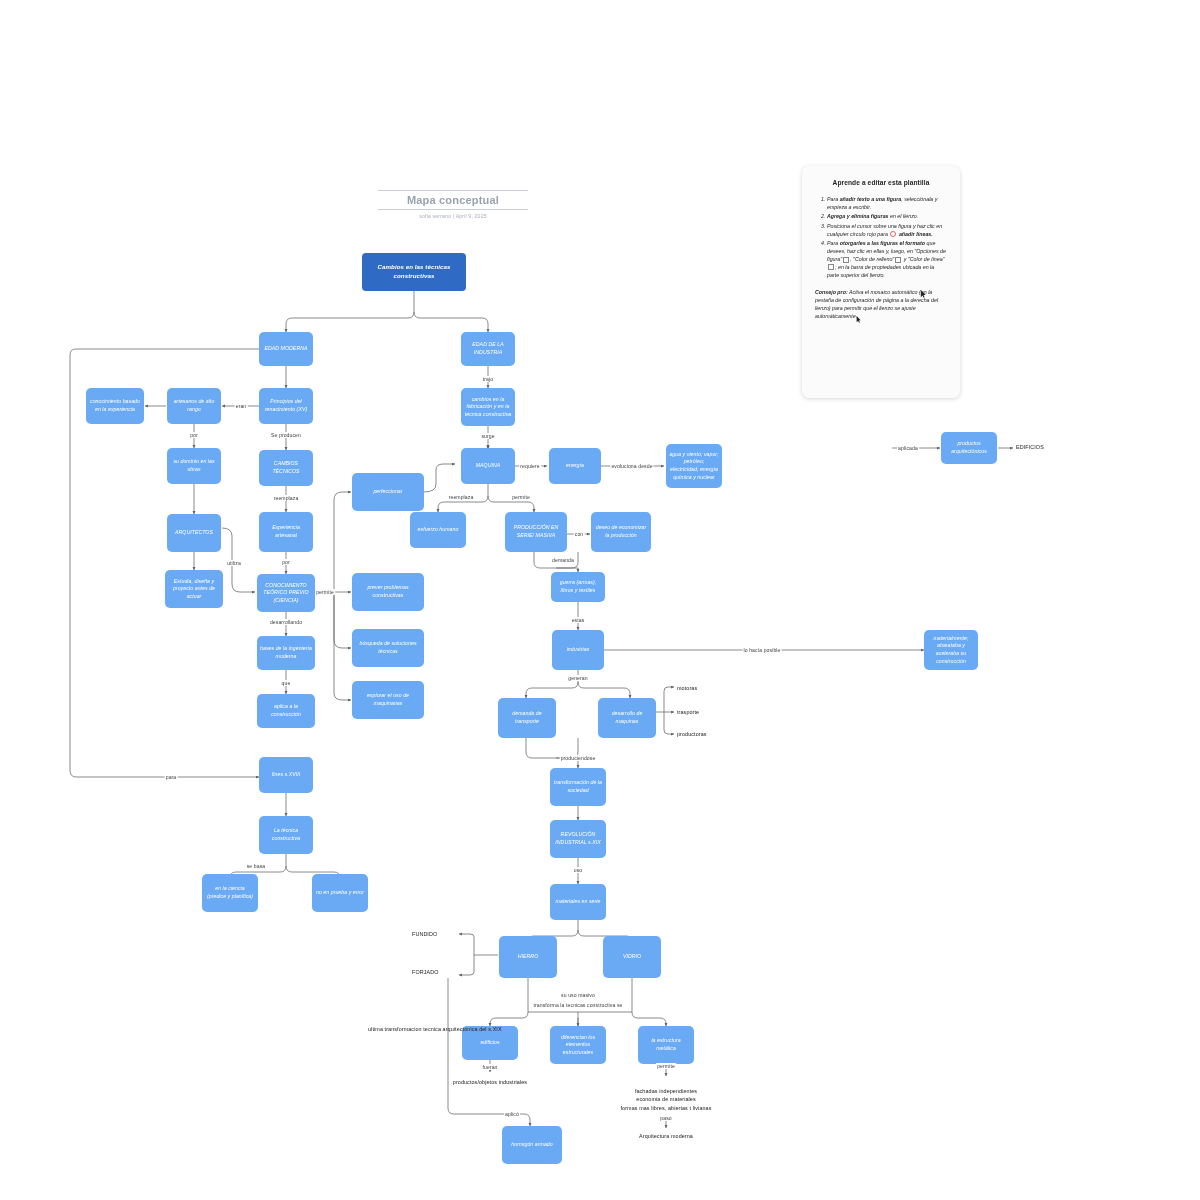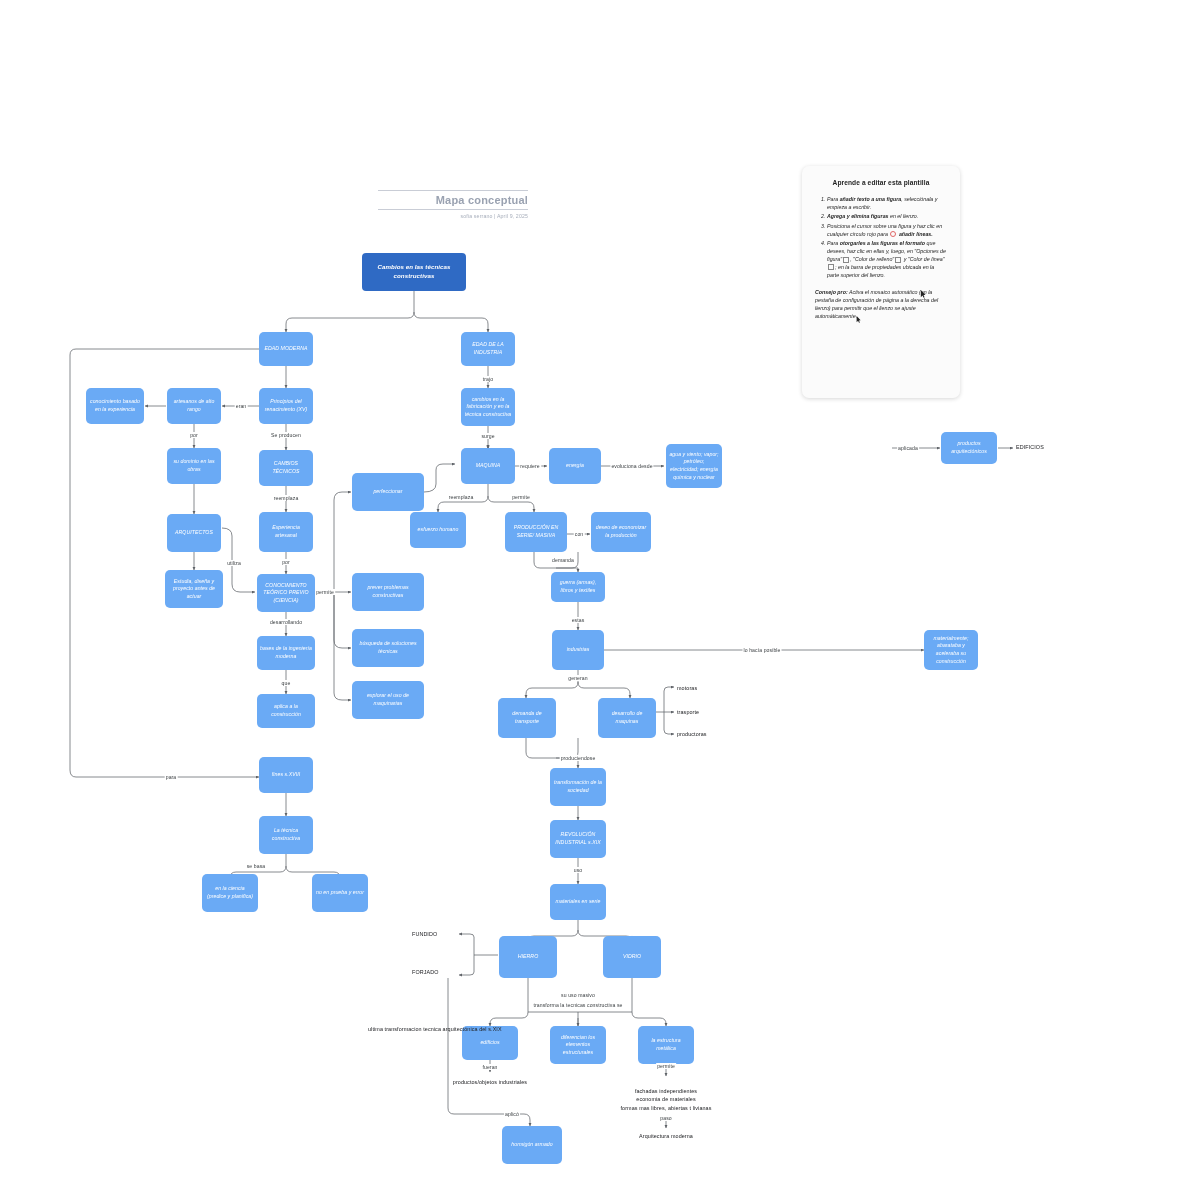--- a/index.html
+++ b/index.html
@@ -6,21 +6,21 @@
   body{
     width:1200px;height:1200px;
     background:#ffffff;
     font-family:"Liberation Sans", sans-serif;
     overflow:hidden;
     position:relative;
   }
   #canvas{position:absolute;left:0;top:0;width:1200px;height:1200px;}
 
   
-  #title-block{position:absolute;left:378px;top:190px;width:150px;text-align:right;}
+  #title-block{position:absolute;left:378px;top:190px;width:150px;text-align:center;}
   #title-block .rule{height:1px;background:#c9cdd6;margin:0 0 3px 0;}
   #doc-title{font-size:11px;font-weight:700;color:#9aa2b1;letter-spacing:.2px;}
   #doc-meta{font-size:5.2px;color:#a7aebb;margin-top:3px;letter-spacing:.15px;}
 
   
   .node{
     position:absolute;
     box-sizing:border-box;
     border-radius:5px;
     display:flex;align-items:center;justify-content:center;

